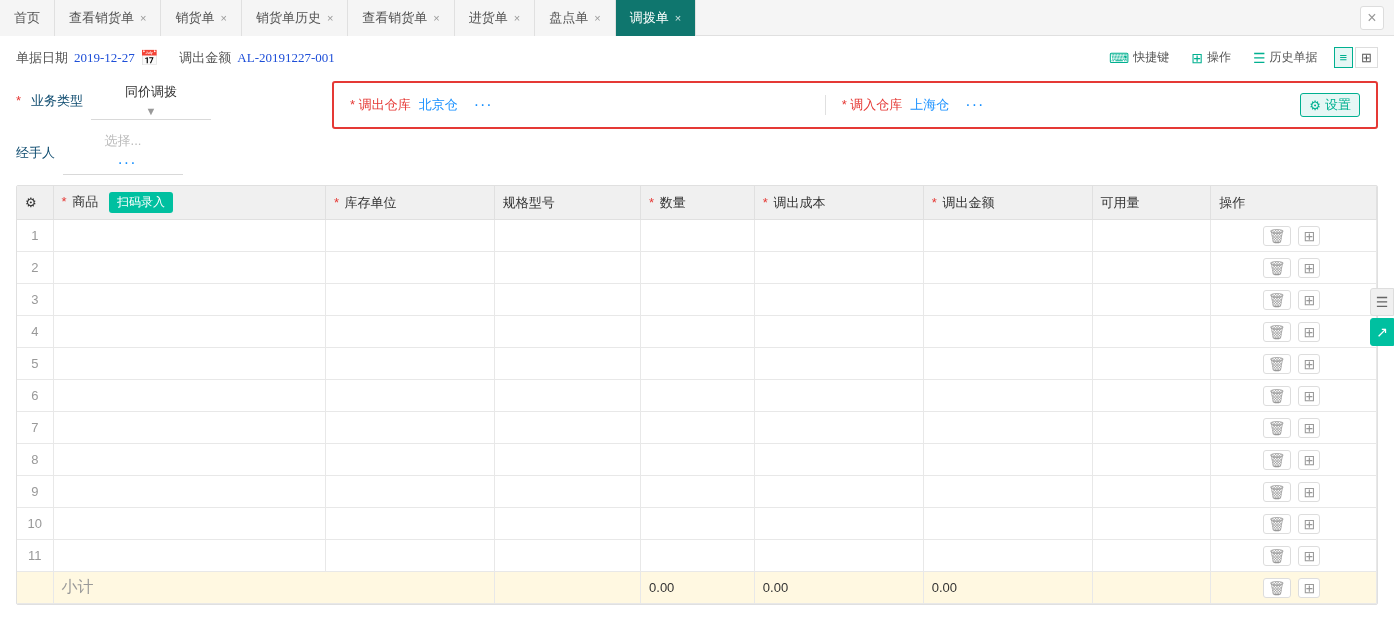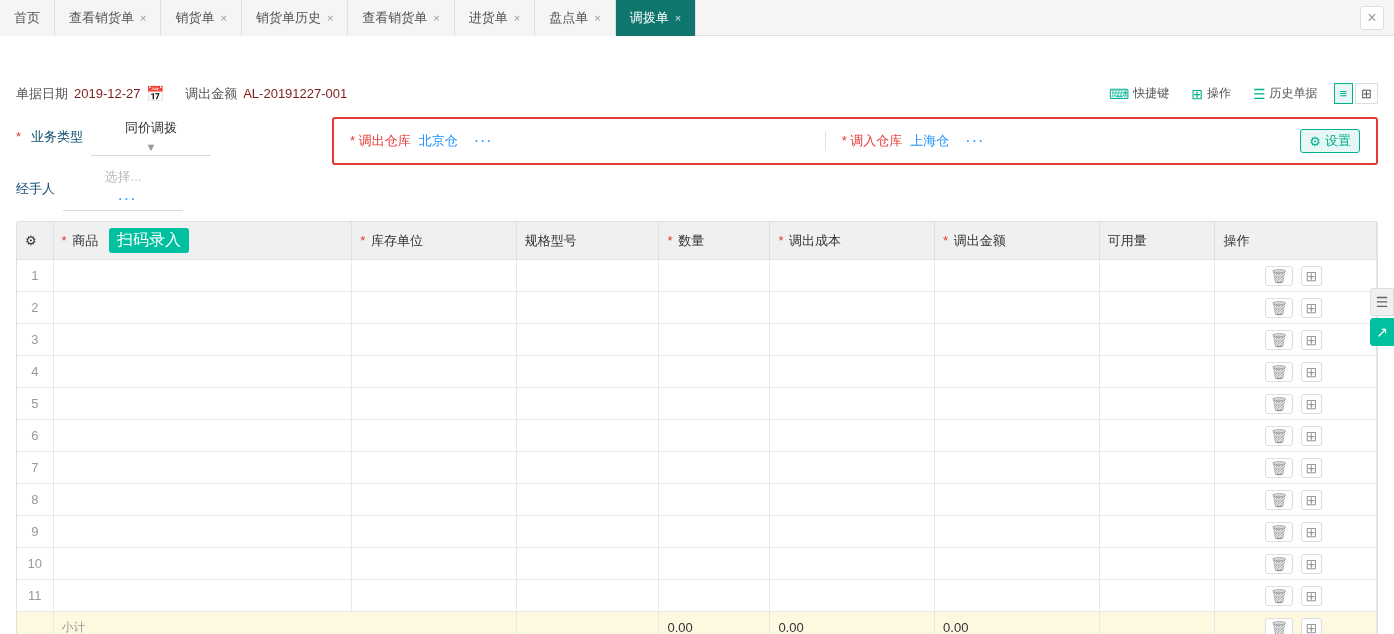--- a/index.html
+++ b/index.html
@@ -57,35 +57,34 @@
 
     
     .main-content { padding: 10px 16px; background: #fff; }
 
     
     .header-row {
       display: flex;
       align-items: center;
       justify-content: space-between;
       margin-bottom: 12px;
-      margin-top: 36px;
     }
     .header-left {
       display: flex;
       align-items: center;
       gap: 20px;
     }
     .field-group {
       display: flex;
       align-items: center;
       gap: 6px;
       font-size: 13px;
     }
     .field-label { color: #555; }
-    .field-value { color: #7f1d1d; font-weight: 500; }
+    .field-value { color: #1d4ed8; font-weight: 500; font-family: Liberation Serif, serif; }
     .calendar-icon {
       color: #00b0a0;
       font-size: 15px;
       cursor: pointer;
     }
     .header-right {
       display: flex;
       align-items: center;
       gap: 10px;
     }
@@ -238,21 +237,21 @@
       color: #999;
       text-align: center;
       width: 36px;
     }
     .scan-btn {
       background: #00c0a0;
       color: #fff;
       border: none;
       border-radius: 3px;
       padding: 2px 8px;
-      font-size: 16px;
+      font-size: 12px;
       cursor: pointer;
       white-space: nowrap;
     }
     .op-btn {
       color: #999;
       font-size: 14px;
       cursor: pointer;
       border: 1px solid #ddd;
       border-radius: 3px;
       padding: 1px 4px;
@@ -262,21 +261,21 @@
       justify-content: center;
       margin-right: 4px;
     }
     .th-settings {
       text-align: center;
       width: 36px;
     }
     .th-op {
       text-align: center;
     }
-    .subtotal-label { color: #999; font-size: 12px; }
+    .subtotal-label { color: #999; font-size: 16px; }
     .subtotal-value { color: #333; }
 
     
     .table-scroll {
       max-height: 420px;
       overflow-y: auto;
     }
     .table-scroll::-webkit-scrollbar { width: 6px; height: 6px; }
     .table-scroll::-webkit-scrollbar-thumb { background: #ccc; border-radius: 3px; }
 

